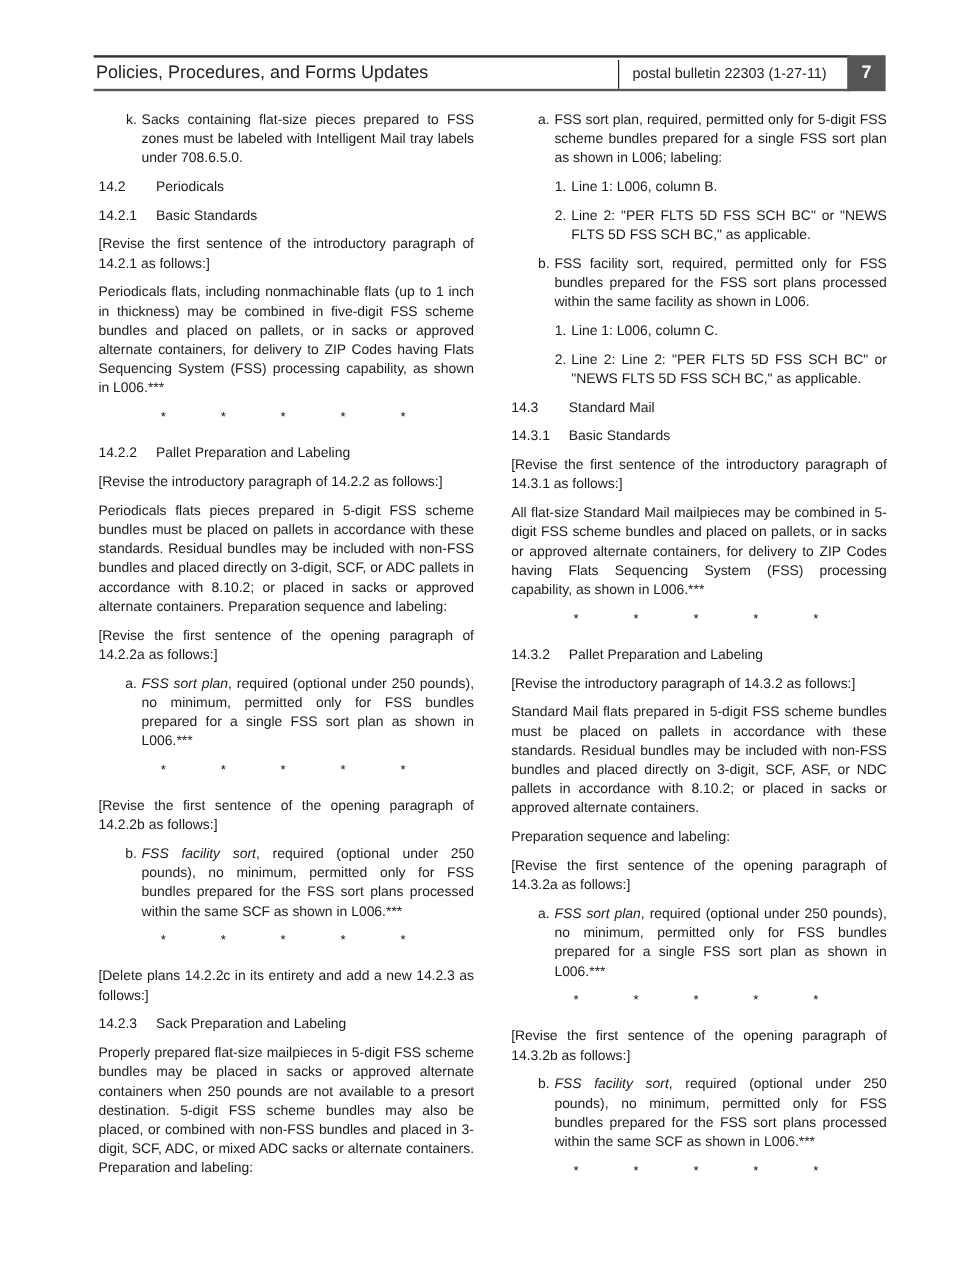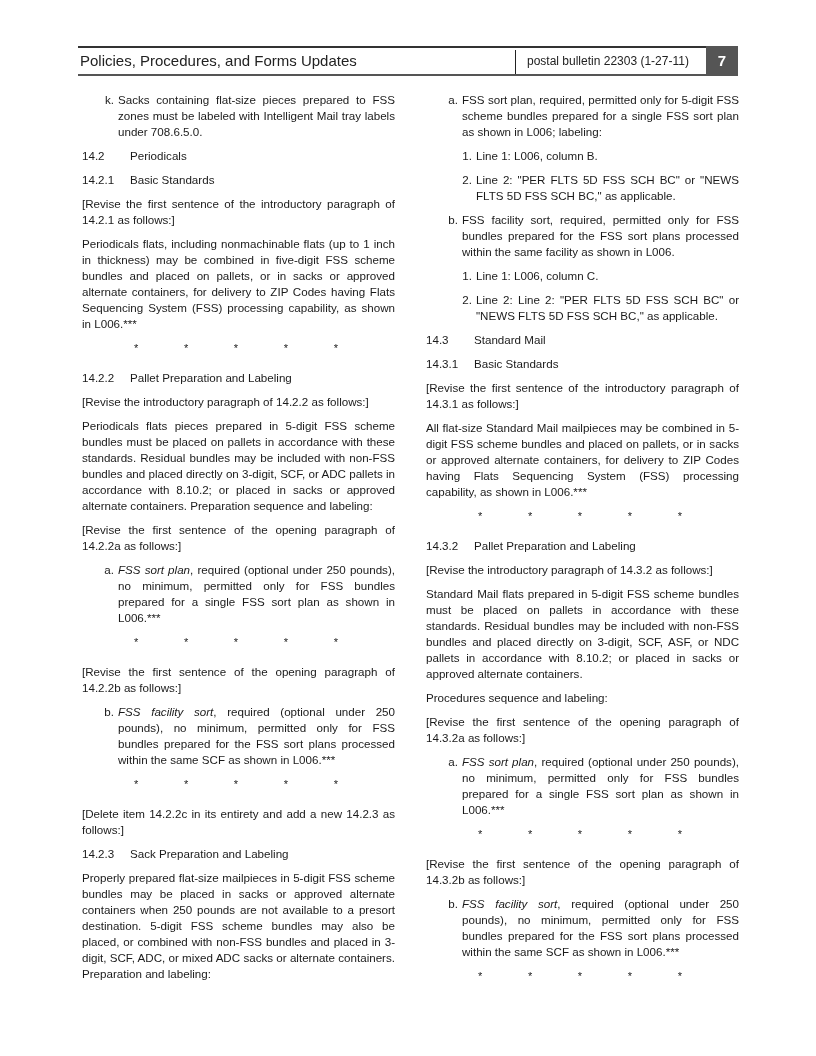--- a/index.html
+++ b/index.html
@@ -75,21 +75,21 @@
     <span class="lbl it">b.</span>
     <span class="txt"><em>FSS facility sort</em><span>, required (optional under 250 pounds), no minimum, permitted only for FSS bundles prepared for the FSS sort plans processed within the same SCF as shown in L006.***</span></span>
   </div>
   <div class="stars">
     <span>*</span>
       <span>*</span>
       <span>*</span>
       <span>*</span>
       <span>*</span>
   </div>
-  <p class="it">[Delete item 14.2.2c in its entirety and add a new 14.2.3 as follows:]</p>
+  <p class="it">[Delete plans 14.2.2c in its entirety and add a new 14.2.3 as follows:]</p>
   <div class="h"><span class="num">14.2.3</span><span>Sack Preparation and Labeling</span></div>
   <p>Properly prepared flat-size mailpieces in 5-digit FSS scheme bundles may be placed in sacks or approved alternate containers when 250 pounds are not available to a presort destination. 5-digit FSS scheme bundles may also be placed, or combined with non-FSS bundles and placed in 3-digit, SCF, ADC, or mixed ADC sacks or alternate containers. Preparation and labeling:</p>
 </div>
 
 <div class="col right">
   <div class="item ind">
     <span class="lbl">a.</span>
     <span class="txt">FSS sort plan, required, permitted only for 5-digit FSS scheme bundles prepared for a single FSS sort plan as shown in L006; labeling:</span>
   </div>
   <div class="item ind2">
@@ -119,21 +119,21 @@
   <div class="stars">
     <span>*</span>
       <span>*</span>
       <span>*</span>
       <span>*</span>
       <span>*</span>
   </div>
   <div class="h"><span class="num">14.3.2</span><span>Pallet Preparation and Labeling</span></div>
   <p class="it">[Revise the introductory paragraph of 14.3.2 as follows:]</p>
   <p>Standard Mail flats prepared in 5-digit FSS scheme bundles must be placed on pallets in accordance with these standards. Residual bundles may be included with non-FSS bundles and placed directly on 3-digit, SCF, ASF, or NDC pallets in accordance with 8.10.2; or placed in sacks or approved alternate containers.</p>
-  <p>Procedures sequence and labeling:</p>
+  <p>Preparation sequence and labeling:</p>
   <p class="it">[Revise the first sentence of the opening paragraph of 14.3.2a as follows:]</p>
   <div class="item ind">
     <span class="lbl it">a.</span>
     <span class="txt"><em>FSS sort plan</em><span>, required (optional under 250 pounds), no minimum, permitted only for FSS bundles prepared for a single FSS sort plan as shown in L006.***</span></span>
   </div>
   <div class="stars">
     <span>*</span>
       <span>*</span>
       <span>*</span>
       <span>*</span>

